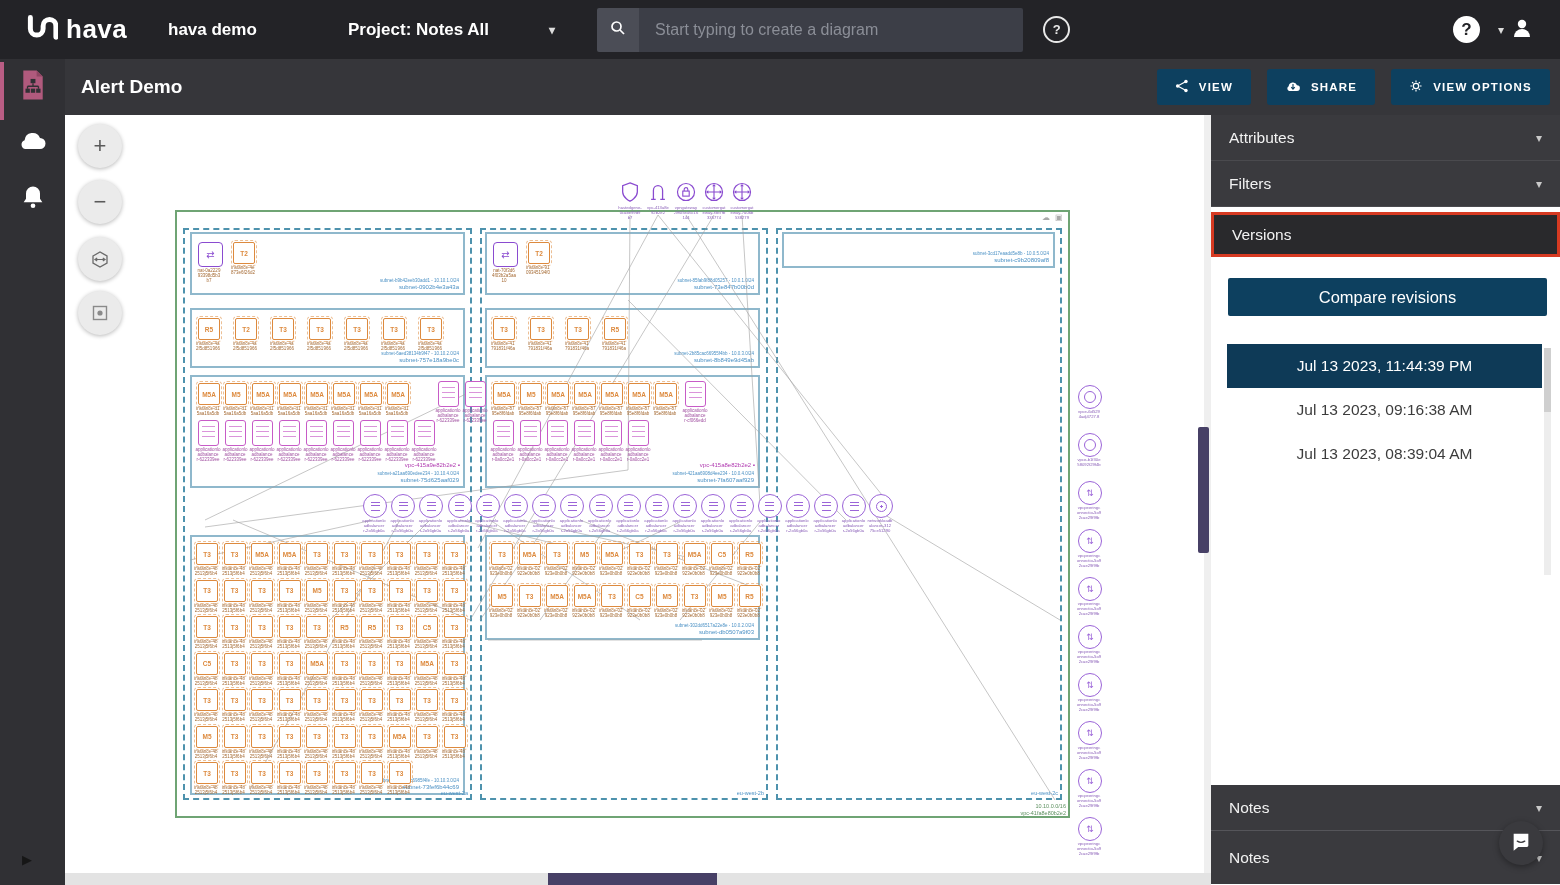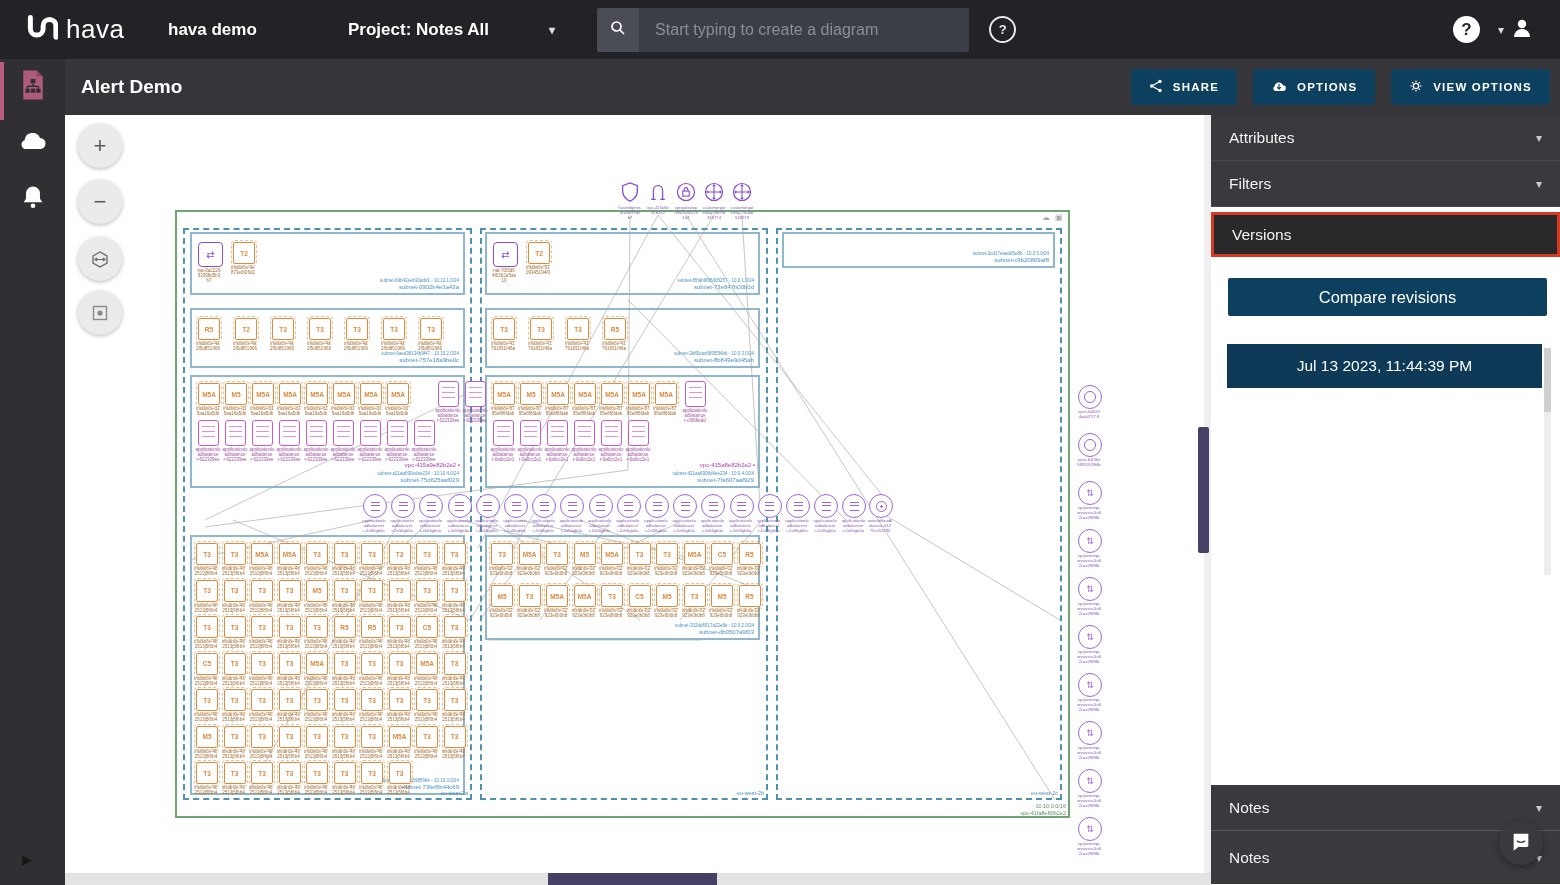--- a/index.html
+++ b/index.html
@@ -3,25 +3,25 @@
 <meta charset="utf-8">
 <style>
   html,body{margin:0;padding:0;}
   body{width:1560px;height:885px;overflow:hidden;position:relative;background:#fff;
        font-family:"Liberation Sans",sans-serif;-webkit-font-smoothing:antialiased;}
 
   
   .topbar{position:absolute;left:0;top:0;width:1560px;height:59px;background:#232327;
           display:flex;align-items:center;color:#fff;z-index:40;}
   .brand{display:flex;align-items:center;gap:8px;margin-left:24px;width:130px;}
-  .brand-name{font-size:26px;font-weight:400;color:#fff;letter-spacing:.5px;}
+  .brand-name{font-size:26px;font-weight:700;color:#fff;letter-spacing:.5px;}
   .workspace{font-size:17px;font-weight:bold;margin-left:14px;width:170px;}
   .project{display:flex;align-items:center;gap:60px;font-size:17px;font-weight:bold;cursor:pointer;margin-left:10px;}
   .caret{font-size:12px;color:#ddd;}
-  .search{display:flex;align-items:stretch;height:44px;width:372px;margin-left:42px;border-radius:2px;overflow:hidden;}
+  .search{display:flex;align-items:stretch;height:44px;width:426px;margin-left:42px;border-radius:2px;overflow:hidden;}
   .search-btn{width:42px;background:#4b4d56;display:flex;align-items:center;justify-content:center;cursor:pointer;}
   .search input{flex:1;background:#3c3e47;border:0;outline:0;color:#d6d8de;font-size:16px;padding:0 16px;
                 font-family:"Liberation Sans",sans-serif;}
   .search input::placeholder{color:#8b8e97;}
   .help-outline{width:23px;height:23px;border:2px solid #e8e8e8;border-radius:50%;display:flex;align-items:center;
                 justify-content:center;font-size:13px;font-weight:bold;color:#e8e8e8;margin-left:20px;cursor:pointer;}
   .topbar-right{margin-left:auto;display:flex;align-items:center;gap:18px;margin-right:26px;}
   .help-filled{width:27px;height:27px;background:#fff;color:#232327;border-radius:50%;display:flex;align-items:center;
                justify-content:center;font-size:17px;font-weight:bold;cursor:pointer;}
   .user-group{display:flex;align-items:center;gap:6px;cursor:pointer;}
@@ -192,30 +192,30 @@
   <div class="doc-buttons">
     <button class="navy-btn">
       <span>
         <svg width="14" height="14" viewBox="0 0 16 16">
             <circle cx="3" cy="8" r="2" fill="#fff"></circle>
             <circle cx="12.5" cy="2.8" r="2" fill="#fff"></circle>
             <circle cx="12.5" cy="13.2" r="2" fill="#fff"></circle>
             <path d="M3 8 L12.5 2.8 M3 8 L12.5 13.2" stroke="#fff" stroke-width="1.4"></path>
           </svg>
       </span>
-      <span>SHARE</span>
+      <span>VIEW</span>
     </button>
     <button class="navy-btn">
       <span>
         <svg width="16" height="13" viewBox="0 0 20 15">
             <path d="M5 13 h10 a3.6 3.6 0 0 0 0-7.2 a5.4 5.4 0 0 0-10.4 1.5 A3.1 3.1 0 0 0 5 13 z" fill="#fff"></path>
             <path d="M10 4.5 v6 M7.8 8.3 L10 10.7 L12.2 8.3" stroke="#0d405f" stroke-width="1.4" fill="none"></path>
           </svg>
       </span>
-      <span>OPTIONS</span>
+      <span>SHARE</span>
     </button>
     <button class="navy-btn">
       <span>
         <svg width="14" height="14" viewBox="0 0 24 24">
             <circle cx="12" cy="12" r="4.5" fill="none" stroke="#fff" stroke-width="2"></circle>
             <path d="M12 2.5v3.2 M12 18.3v3.2 M2.5 12h3.2 M18.3 12h3.2 M5.3 5.3l2.2 2.2 M16.5 16.5l2.2 2.2 M5.3 18.7l2.2-2.2 M16.5 7.5l2.2-2.2" stroke="#fff" stroke-width="2"></path>
           </svg>
       </span>
       <span>VIEW OPTIONS</span>
     </button>
@@ -1267,20 +1267,22 @@
     <span class="caret">▾</span>
   </div>
   <div class="p-row versions">
     <span>Versions</span>
   </div>
 
   <button class="compare-btn">Compare revisions</button>
 
   <div class="vlist">
     <div class="version-item selected">Jul 13 2023, 11:44:39 PM</div>
+    <div class="version-item">Jul 13 2023, 09:16:38 AM</div>
+    <div class="version-item">Jul 13 2023, 08:39:04 AM</div>
   </div>
   <div class="list-scroll">
     <div class="thumb"></div>
   </div>
 
   <div class="p-bottom" style="top:670px">
     <div class="p-row">
       <span>Notes</span>
       <span class="caret">▾</span>
     </div>

